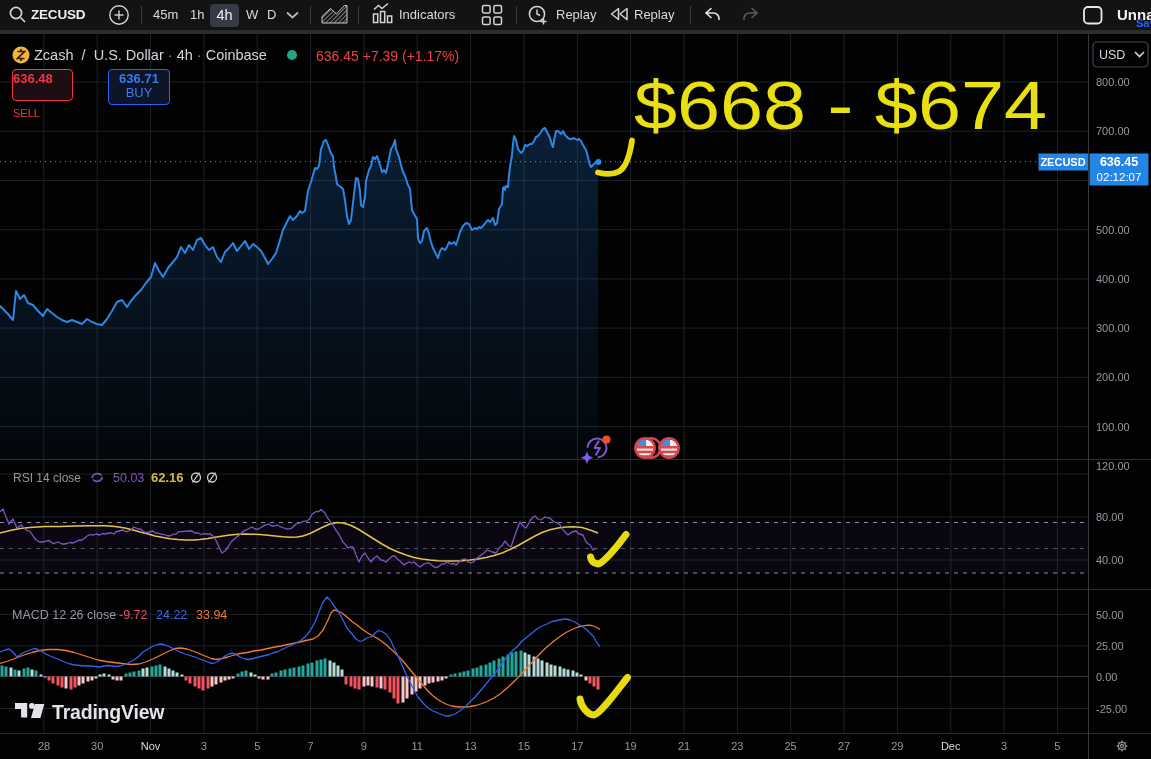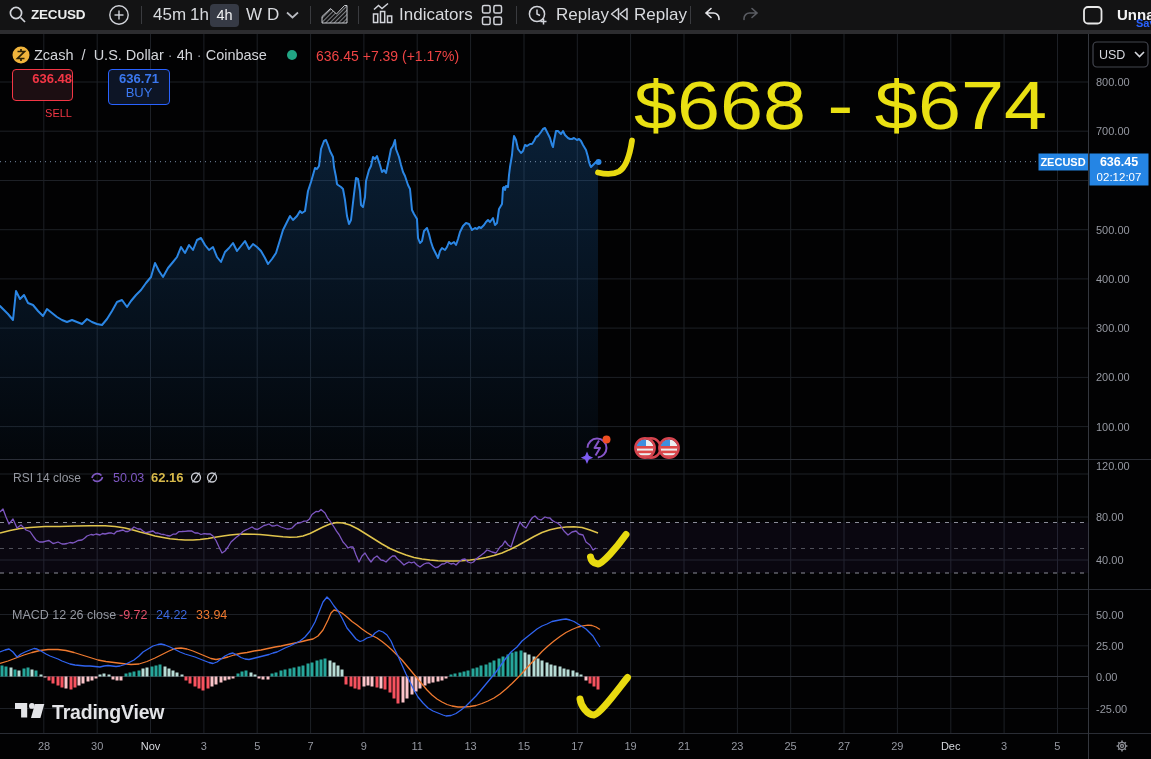--- a/index.html
+++ b/index.html
@@ -1,18 +1,18 @@
 <!DOCTYPE html>
 <html><head><meta charset="utf-8"><style>
 * { margin:0; padding:0; box-sizing:border-box; }
 html,body { width:1151px; height:759px; overflow:hidden; background:#020203;
   font-family:"Liberation Sans", sans-serif; }
 #toolbar { position:absolute; left:0; top:0; width:1151px; height:30px; background:#131314; z-index:5; }
 #strip { position:absolute; left:0; top:30px; width:1151px; height:4px; background:#2c2c2f; z-index:5; }
-.tbtxt { position:absolute; top:0; height:30px; line-height:30px; color:#d8dade; font-size:17px; }
+.tbtxt { position:absolute; top:0; height:30px; line-height:30px; color:#d8dade; font-size:13px; }
 .sep { position:absolute; top:6px; width:1px; height:18px; background:#3a3b3f; }
 #legend { position:absolute; left:0; top:44px; z-index:4; }
 svg { position:absolute; left:0; top:0; z-index:1; }
 </style></head>
 <body>
 <svg width="1151" height="759" viewBox="0 0 1151 759">
 <defs>
   <linearGradient id="areagrad" x1="0" y1="130" x2="0" y2="460" gradientUnits="userSpaceOnUse">
     <stop offset="0" stop-color="rgba(31,114,198,0.26)"></stop>
     <stop offset="1" stop-color="rgba(31,114,198,0.04)"></stop>
@@ -413,21 +413,21 @@
 <div id="legend" style="z-index:4;position:absolute;left:0;top:0;width:600px;">
   <div style="position:absolute;left:12px;top:46px;height:17px;">
     <svg width="460" height="20" style="position:absolute;top:0;left:0;">
       <circle cx="9" cy="9" r="8.5" fill="#f0b43c"></circle>
       <path d="M5.5 5.5 h7 l-7 7 h7 M9 3 v2.5 M9 12.5 v2.5" stroke="#2b2005" stroke-width="1.7" fill="none"></path>
       <circle cx="280" cy="9" r="5" fill="#21a584"></circle>
     </svg>
     <span style="position:absolute;left:22px;top:1px;color:#d4d6db;font-size:14.5px;white-space:nowrap;">Zcash&nbsp; /&nbsp; U.S. Dollar <span style="color:#9598a1">·</span> 4h <span style="color:#9598a1">·</span> Coinbase</span>
     <span style="position:absolute;left:304px;top:2px;color:#ef4444;font-size:14px;white-space:nowrap;">636.45&nbsp;+7.39 (+1.17%)</span>
   </div>
-  <div style="position:absolute;left:12px;top:69px;width:61px;height:32px;border:1px solid #f23645;border-radius:4px;background:#1c0e12;text-align:right;">
+  <div style="position:absolute;left:12px;top:69px;width:61px;height:32px;border:1px solid #f23645;border-radius:4px;background:#1c0e12;text-align:left;">
     <div style="color:#f23645;font-size:13px;font-weight:bold;line-height:17px;">636.48</div>
     <div style="color:#f23645;font-size:11px;line-height:12px;margin-top:20px;">SELL</div>
   </div>
   <span style="position:absolute;left:80px;top:80px;color:#e8e9eb;font-size:11.5px;font-weight:bold;padding-left:48px;">0.23</span>
   <div style="position:absolute;left:108px;top:69px;width:62px;height:36px;border:1px solid #2962ff;border-radius:4px;background:#0d1526;text-align:center;">
     <div style="color:#3b78f0;font-size:13px;font-weight:bold;line-height:17px;">636.71</div>
     <div style="color:#3b78f0;font-size:13px;line-height:12px;">BUY</div>
   </div>
 </div>
 

